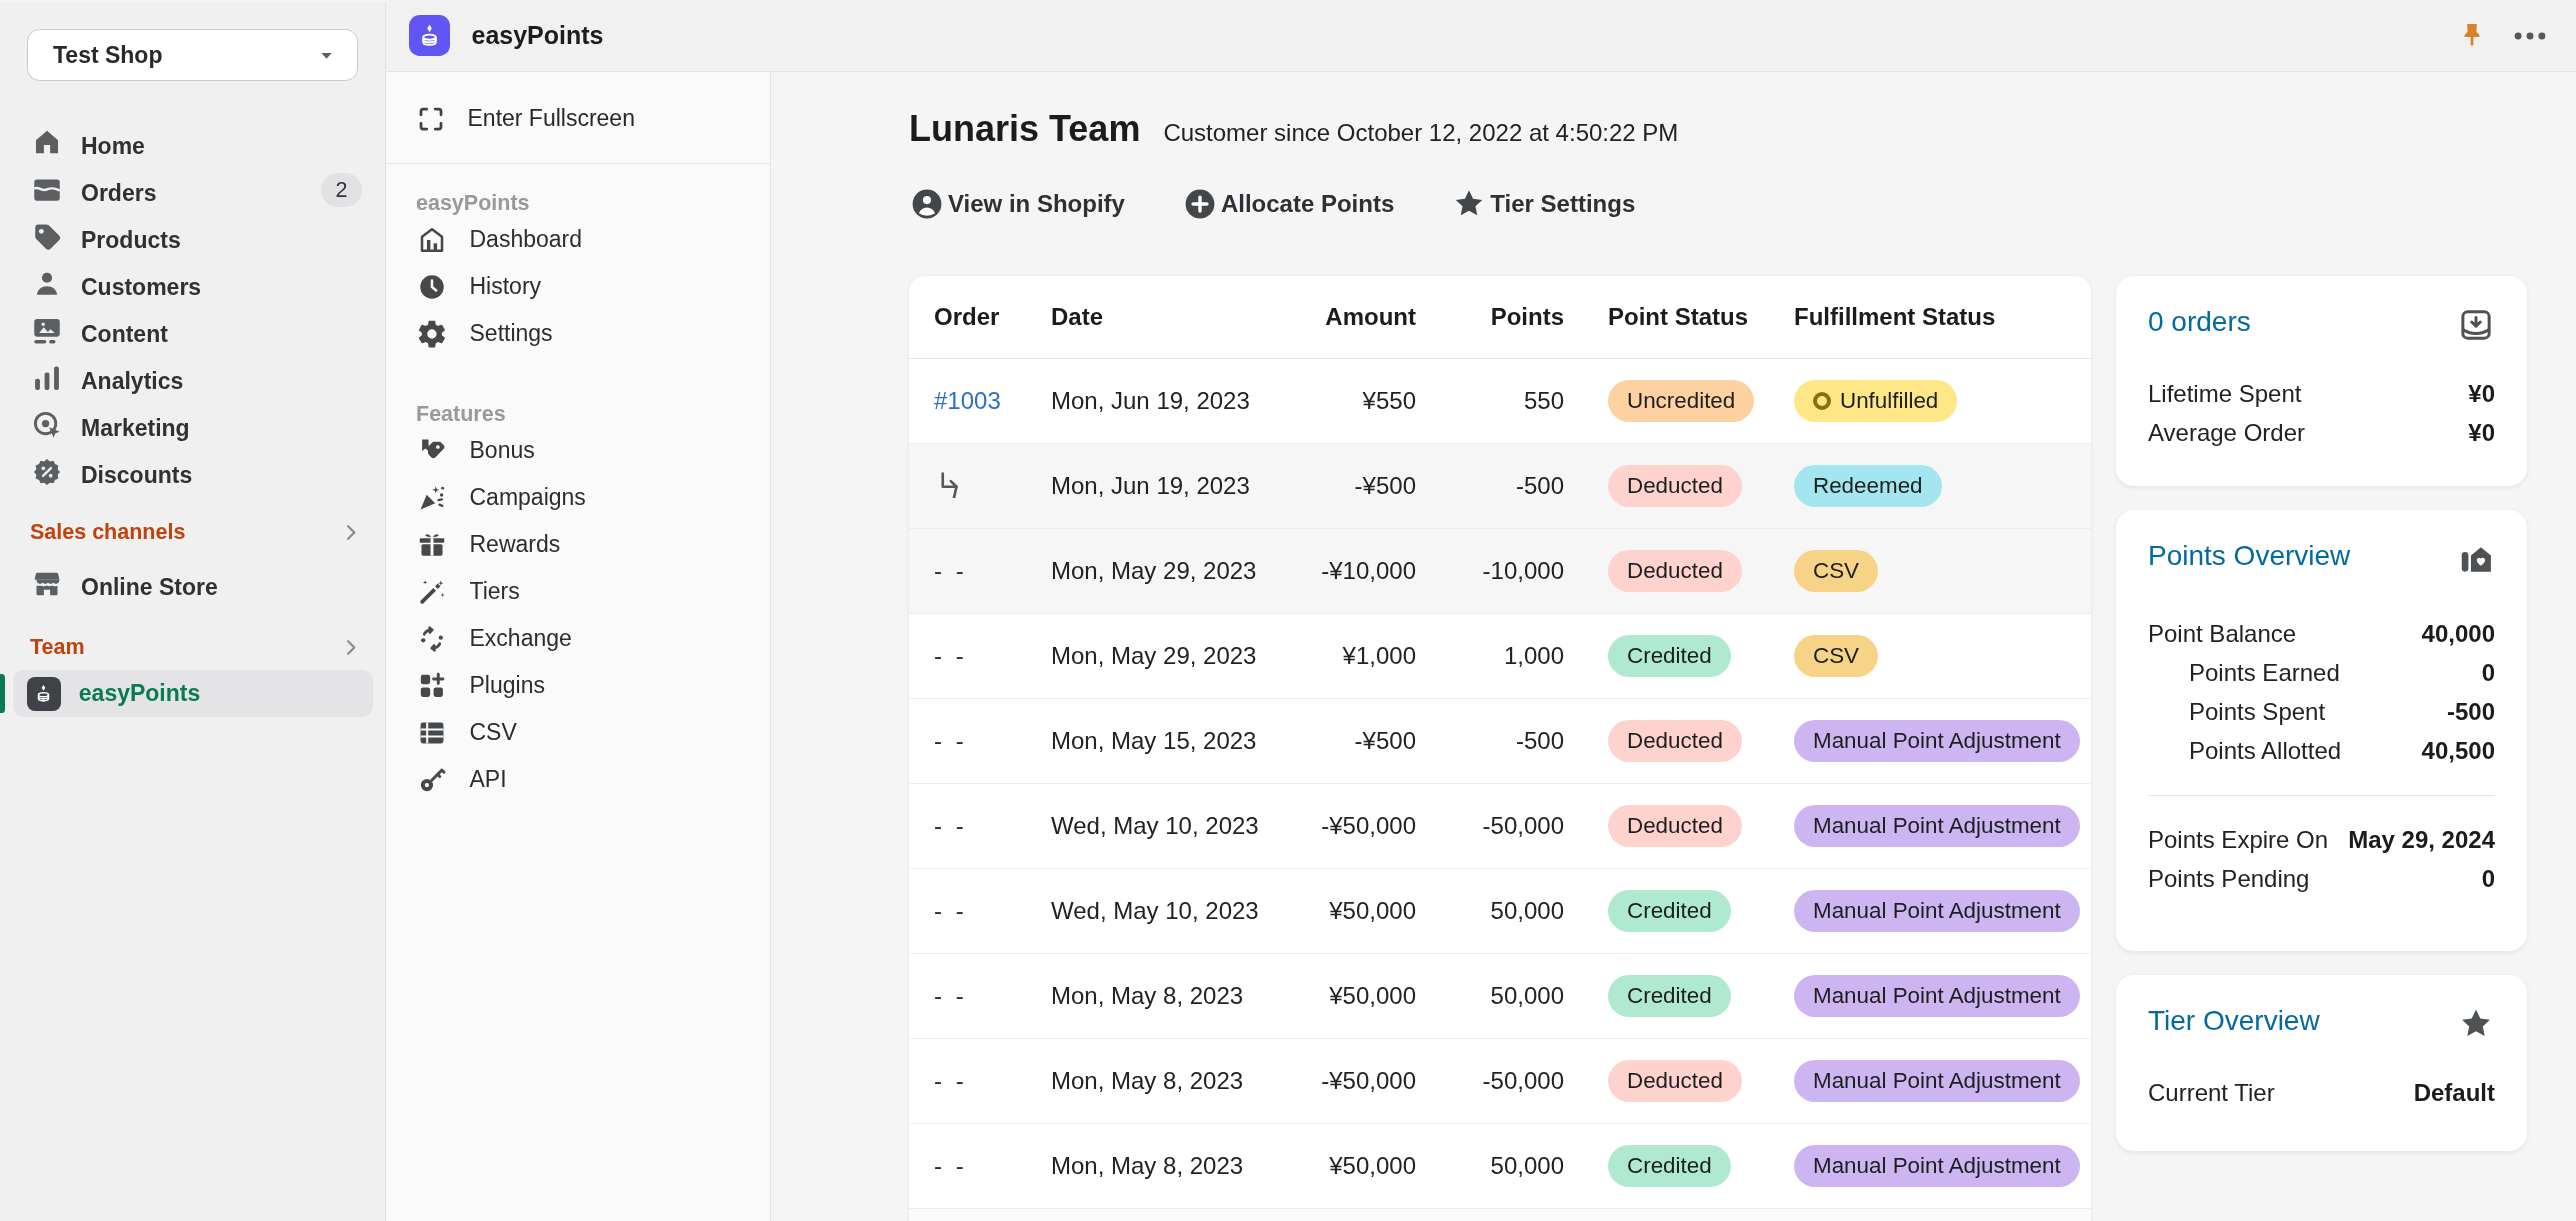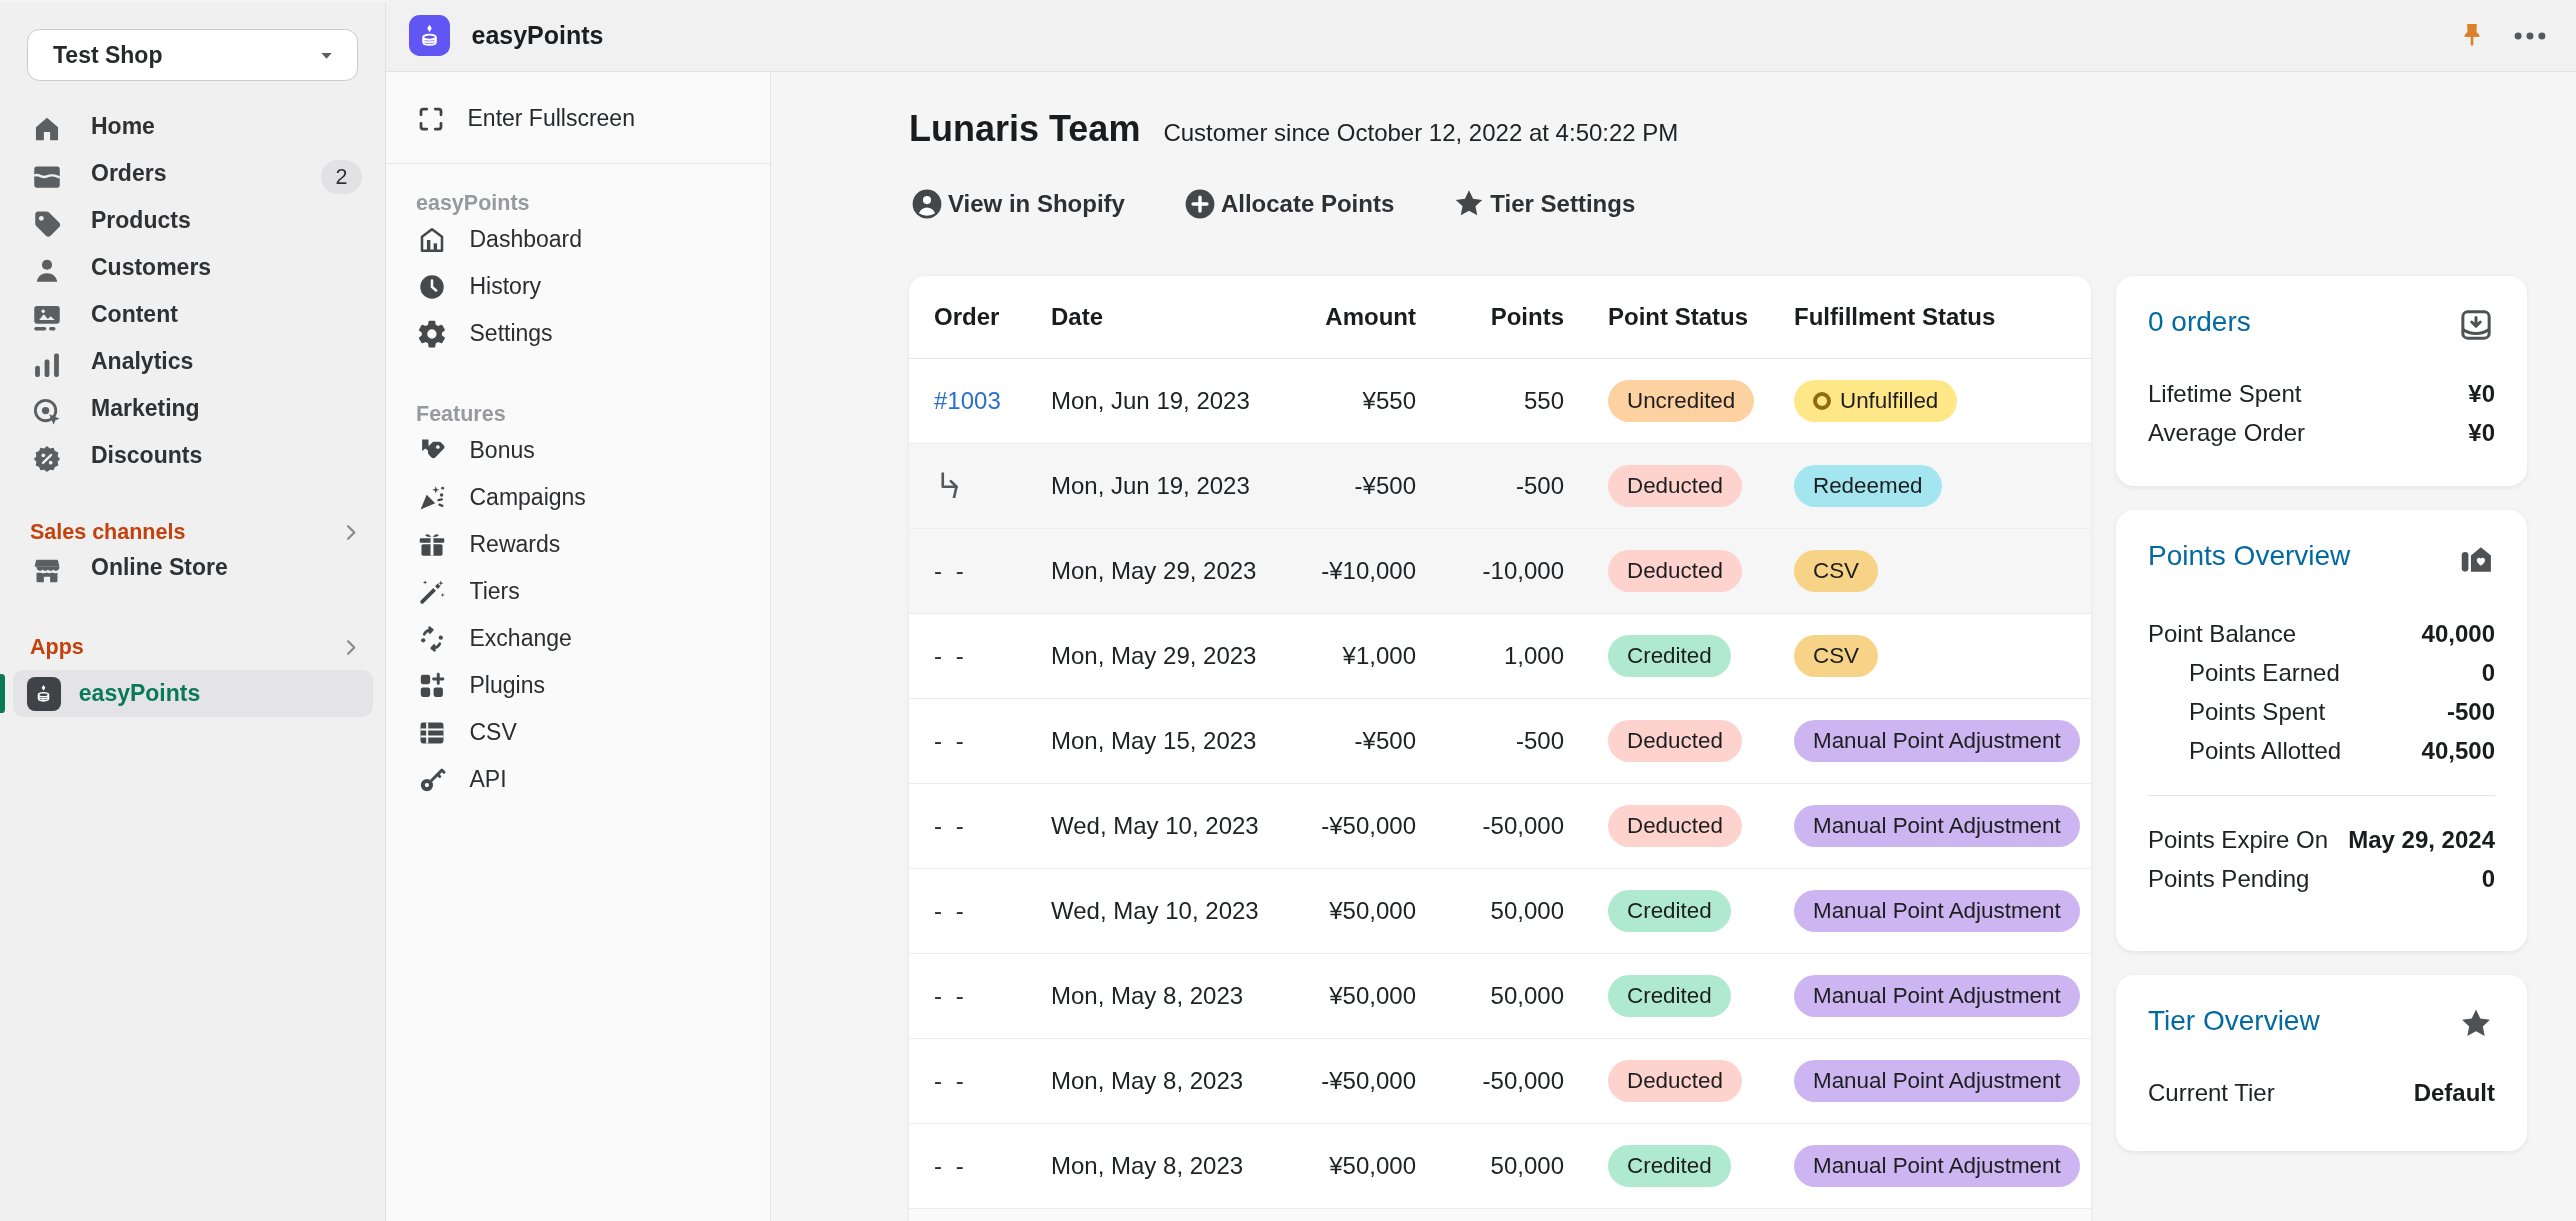--- a/index.html
+++ b/index.html
@@ -12,21 +12,21 @@
   .ic{display:inline-flex;flex:none}
   .ic svg{width:100%;height:100%}
 
   
   .sidebar{position:absolute;left:0;top:2px;width:386px;height:100%;
     background:#f0f0f1;border-right:0.9px solid #e2e2e3;box-sizing:border-box;z-index:3}
   .shop{margin:27px 27px 32px;height:52px;background:#fff;border:1.8px solid #c9cacc;border-radius:12.5px;
     display:flex;align-items:center;justify-content:space-between;padding:0 18px 0 25px;
     font-size:23px;font-weight:600;color:#28292b;box-sizing:border-box;cursor:pointer}
   .shop .ic{width:25px;height:25px;color:#5c5f62}
-  .snav{display:flex;align-items:flex-start;gap:27px;height:47px;padding:0 23px 0 30px;
+  .snav{display:flex;align-items:flex-end;gap:17px;height:47px;padding:0 23px 0 30px;
     font-size:23px;font-weight:600;color:#2f3133;cursor:pointer}
   .snav .ic{width:34px;height:34px;color:#5c5f62}
   .count-badge{margin-left:auto;min-width:41px;height:34px;border-radius:17px;background:#e2e2e4;
     display:flex;align-items:center;justify-content:center;font-size:21.5px;font-weight:500;color:#2f3133}
   .ssec{display:flex;align-items:center;justify-content:space-between;height:43px;
     padding:0 23px 0 30px;font-size:21.5px;font-weight:700;color:#c2410c;cursor:pointer}
   .ssec .ic{width:23px;height:23px;color:#8a8d90}
   .sec-gap1{margin-top:21.5px}
   .sec-gap2{margin-top:25px}
   .sapp-wrap{position:relative;margin-top:1.8px}
@@ -218,21 +218,21 @@
       <svg viewBox="0 0 24 24" fill="currentColor">
           <path d="M4.2 4.8c.1-.5.5-.8 1-.8h13.6c.5 0 .9.3 1 .8l.9 3.8H3.3z"></path>
           <path d="M3.3 8.6h17.4v1c0 1.3-1 2.3-2.3 2.3-.8 0-1.5-.4-1.9-1-.4.6-1.1 1-1.9 1s-1.5-.4-1.9-1c-.4.6-1.1 1-1.9 1s-1.5-.4-1.9-1c-.4.6-1.1 1-1.9 1-1.3 0-2.3-1-2.3-2.3z"></path>
           <path d="M4.6 13.2v5.6c0 .7.5 1.2 1.2 1.2h4V16h4.4v4h4c.7 0 1.2-.5 1.2-1.2v-5.6c-.6.3-1.2.4-1.9.4-.7 0-1.4-.2-1.9-.5-.6.3-1.2.5-1.9.5s-1.4-.2-1.9-.5c-.6.3-1.2.5-1.9.5-.8 0-1.4-.1-2-.4z"></path>
         </svg>
     </span>
     <span>Online Store</span>
   </div>
 
   <div class="ssec sec-gap2">
-    <span>Apps</span>
+    <span>Team</span>
     <span class="ic">
       <svg viewBox="0 0 24 24" fill="none" stroke="currentColor" stroke-width="2.4" stroke-linecap="round" stroke-linejoin="round">
           <path d="M9.5 5.5 16 12l-6.5 6.5"></path>
         </svg>
     </span>
   </div>
   <div class="sapp-wrap">
     <div class="active-bar"></div>
     <div class="sapp">
       <span class="ep-mini">

